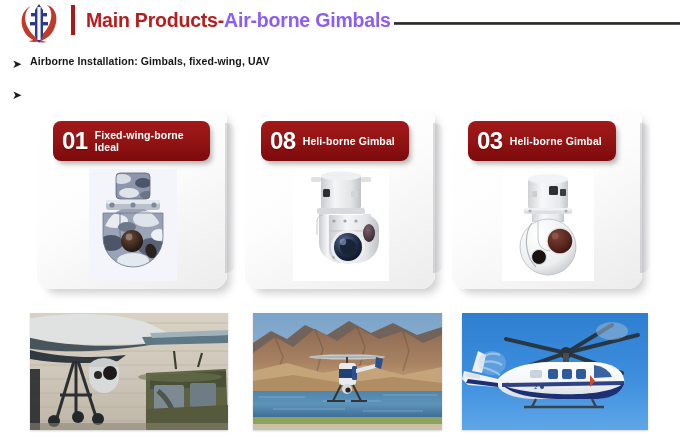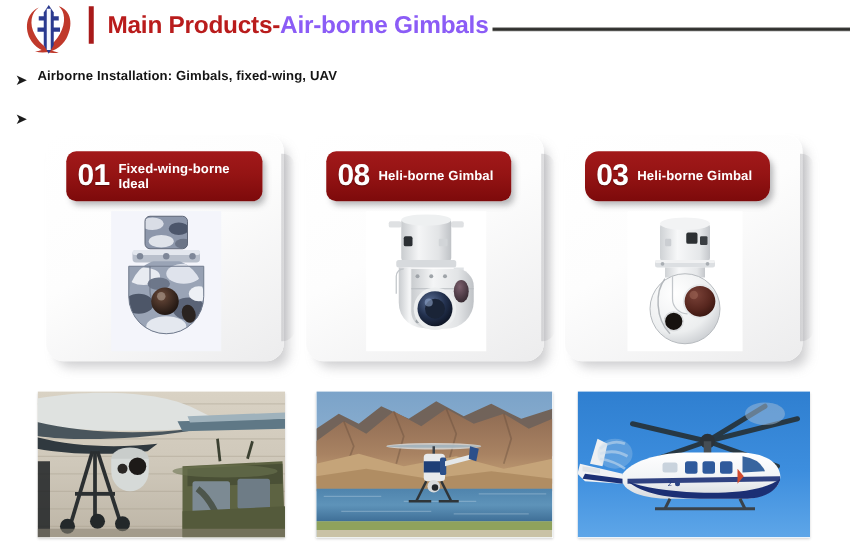--- a/index.html
+++ b/index.html
@@ -69,21 +69,21 @@
     color:#ffffff;font-size:24px;font-weight:bold;
     line-height:24px;margin-right:7px;letter-spacing:-0.5px;
     text-shadow:0 1px 1px rgba(0,0,0,.35);
   }
   .badge-label{
     color:#ffffff;font-size:10.5px;font-weight:bold;
     line-height:12.5px;letter-spacing:0.1px;
   }
   .card1 .badge{width:157px;}
   .card2 .badge{width:148px;}
-  .card3 .badge{width:148px;border-radius:11px;}
+  .card3 .badge{width:148px;}
 
   .prod-img{
     position:absolute;left:52px;top:62px;width:88px;height:112px;
     background:#fbfbfe;overflow:hidden;
   }
   .card1 .prod-img{background:#f4f5fb;}
   .card2 .prod-img{left:48px;width:96px;background:#ffffff;}
   .card3 .prod-img{left:50px;width:92px;background:#ffffff;}
 
   

